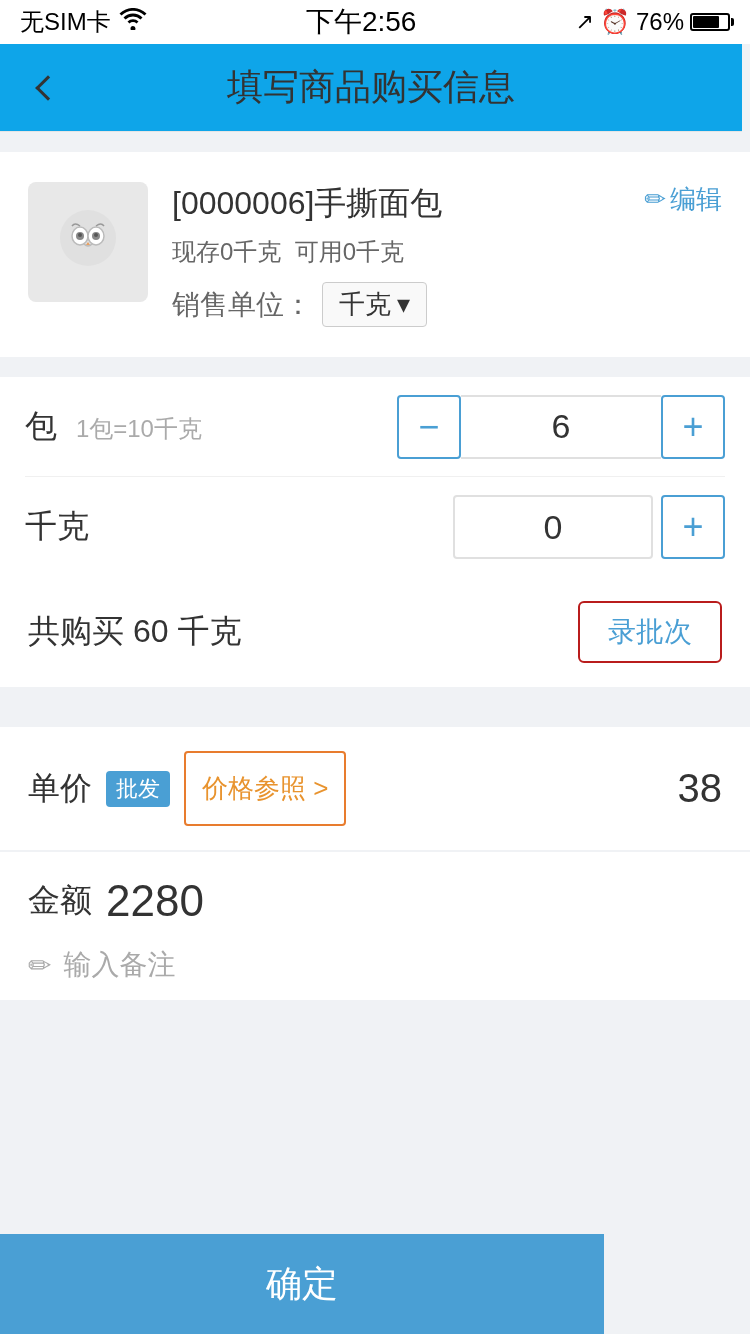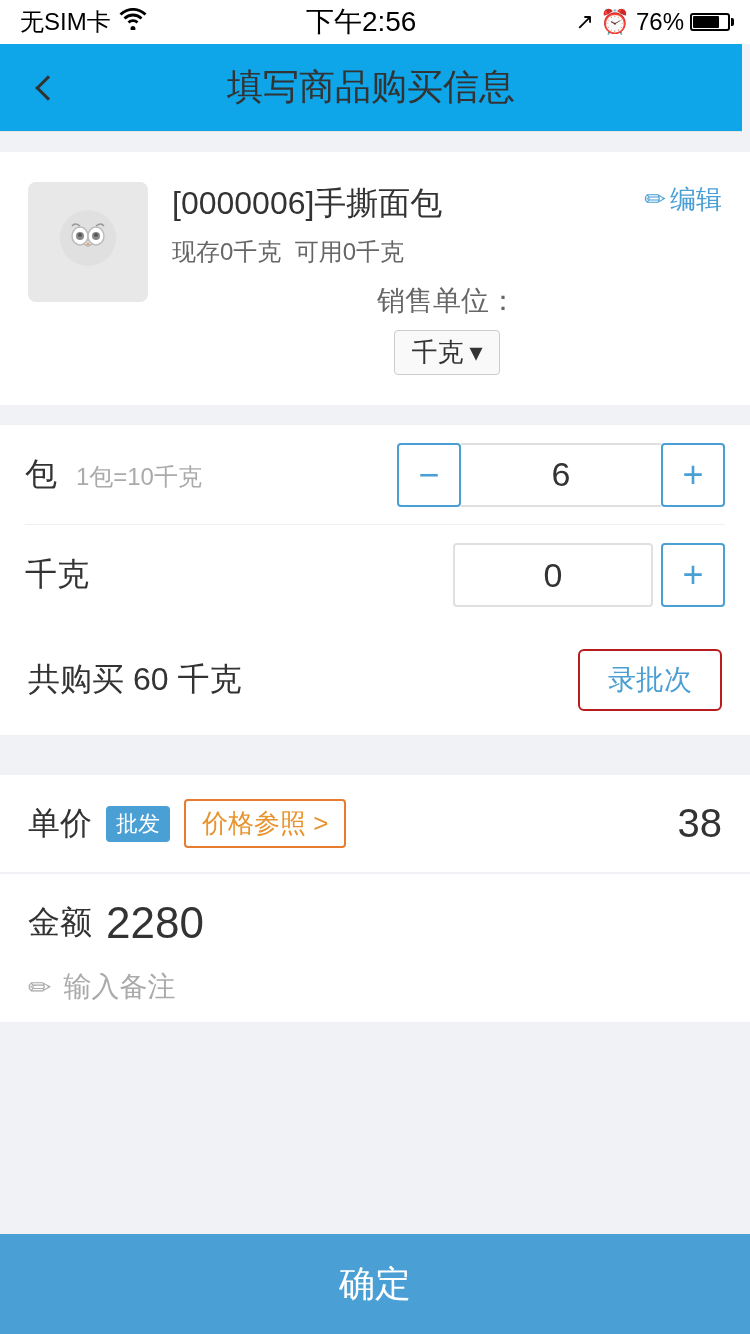--- a/index.html
+++ b/index.html
@@ -78,21 +78,21 @@
       background: #e8e8e8;
       border-radius: 8px;
       display: flex; align-items: center; justify-content: center;
       flex-shrink: 0;
       overflow: hidden;
     }
     .owl-icon { font-size: 40px; color: #999; }
     .product-info { flex: 1; }
     .product-name { font-size: 32px; color: #333; font-weight: 500; margin-bottom: 10px; }
     .product-stock { font-size: 24px; color: #666; margin-bottom: 14px; }
-    .product-unit-row { display: flex; align-items: center; gap: 10px; font-size: 28px; color: #666; flex-direction: column; }
+    .product-unit-row { display: flex; align-items: center; gap: 10px; font-size: 28px; color: #666; }
     .unit-select {
       border: 1px solid #ccc; border-radius: 4px;
       padding: 4px 16px;
       font-size: 26px; color: #333;
       display: flex; align-items: center; gap: 6px;
       background: #f9f9f9;
     }
     .edit-btn {
       position: absolute; right: 28px; top: 30px;
       color: #4a9fd4; font-size: 26px;
@@ -175,21 +175,21 @@
       color: #fff;
       border-radius: 4px;
       padding: 3px 10px;
       font-size: 22px;
     }
     .price-ref-btn {
       border: 2px solid #e87c2e;
       color: #e8932e;
       background: #fff;
       border-radius: 4px;
-      padding: 5px 16px;
+      padding: 18px 16px;
       font-size: 26px;
       display: flex; align-items: center; gap: 4px;
       cursor: pointer;
     }
     .price-value { margin-left: auto; font-size: 40px; color: #333; font-weight: 500; }
 
     
     .amount-section {
       background: #fff;
       margin-top: 2px;
@@ -197,21 +197,21 @@
     }
     .amount-row { display: flex; align-items: center; gap: 14px; margin-bottom: 20px; }
     .amount-label { font-size: 32px; color: #333; }
     .amount-value { font-size: 44px; color: #333; font-weight: 500; }
     .remark-row { display: flex; align-items: center; gap: 12px; cursor: pointer; }
     .remark-icon { color: #aaa; font-size: 28px; }
     .remark-text { font-size: 28px; color: #aaa; }
 
     
     .confirm-btn {
-      width: 750px;
+      width: 604px;
       height: 100px;
       background: #4a9fd4;
       color: #fff;
       font-size: 36px;
       border: none;
       display: flex; align-items: center; justify-content: center;
       cursor: pointer;
       position: fixed;
       bottom: 0; left: 0;
     }

